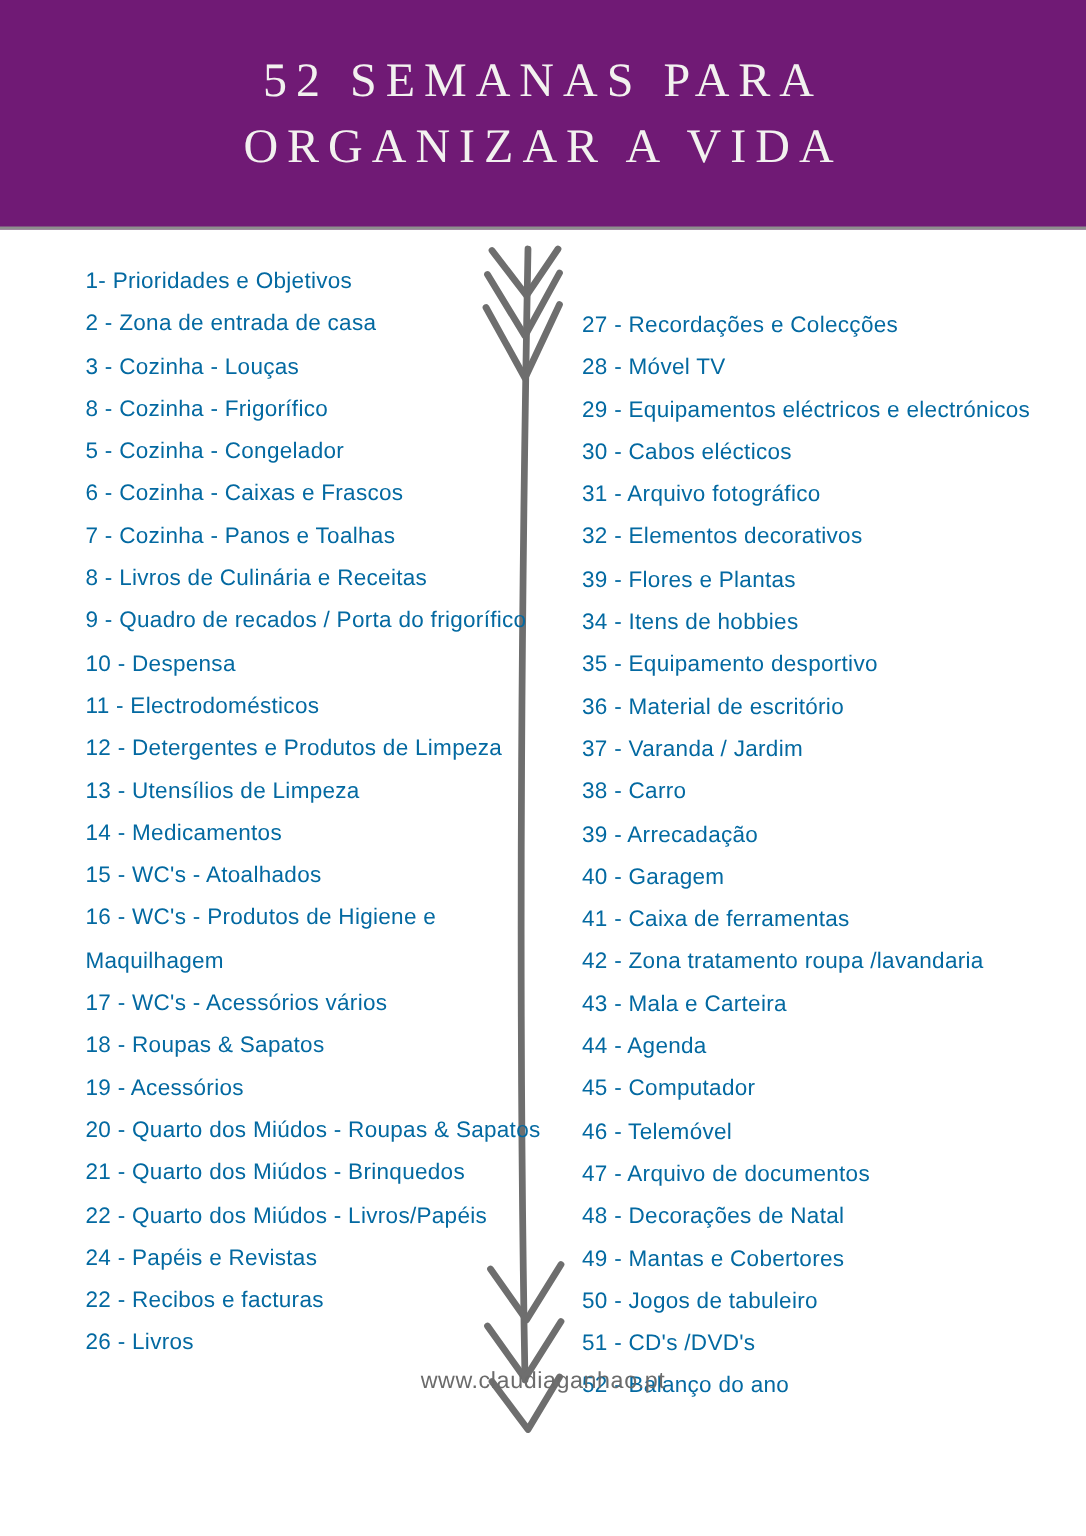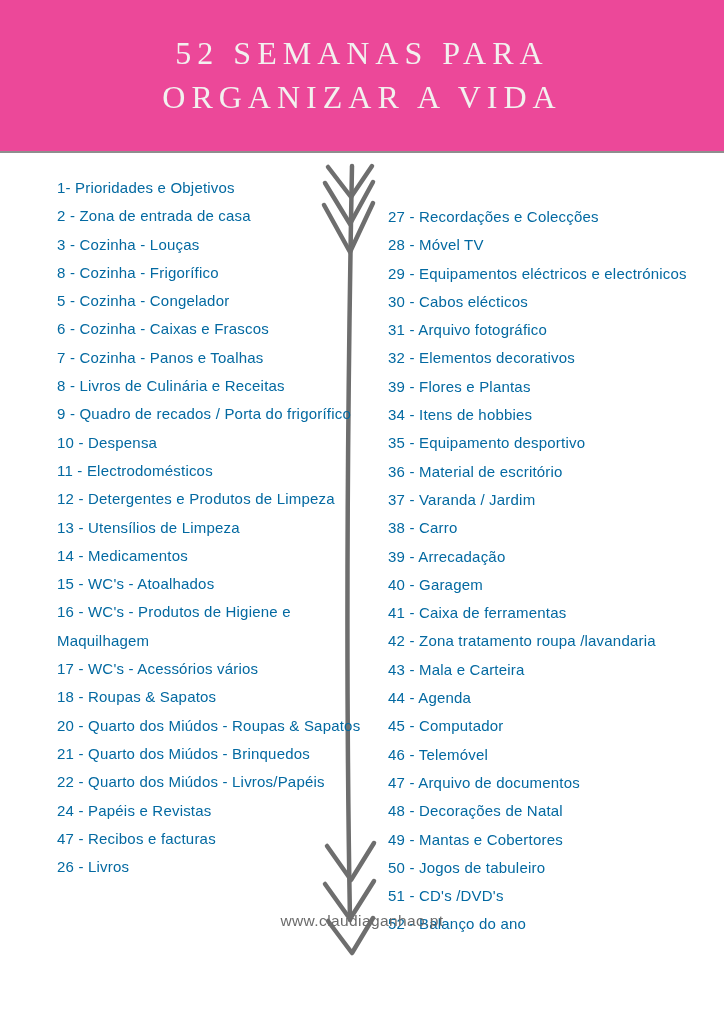--- a/index.html
+++ b/index.html
@@ -6,21 +6,21 @@
   body {
     width: 724px; height: 1024px;
     background: #ffffff;
     font-family: "Liberation Sans", "DejaVu Sans", sans-serif;
     position: relative;
     overflow: hidden;
   }
   .banner {
     position: absolute; top: 0; left: 0;
     width: 724px; height: 153px;
-    background: #ec4899;
+    background: #701a75;
     border-bottom: 2px solid #8e8e8e;
     box-sizing: border-box;
   }
   .title {
     margin: 0;
     padding-top: 31px;
     text-align: center;
     font-family: "Liberation Serif", "DejaVu Serif", serif;
     font-weight: 400;
     color: #f2f1ef;
@@ -89,25 +89,26 @@
         <div class="list-line">10 - Despensa</div>
         <div class="list-line">11 - Electrodomésticos</div>
         <div class="list-line">12 - Detergentes e Produtos de Limpeza</div>
         <div class="list-line">13 - Utensílios de Limpeza</div>
         <div class="list-line">14  - Medicamentos</div>
         <div class="list-line">15 - WC's - Atoalhados</div>
         <div class="list-line">16 - WC's - Produtos de Higiene e</div>
         <div class="list-line">Maquilhagem</div>
         <div class="list-line">17 - WC's - Acessórios vários</div>
         <div class="list-line">18 - Roupas &amp; Sapatos</div>
+        <div class="list-line">19 - Acessórios</div>
         <div class="list-line">20 - Quarto dos Miúdos - Roupas &amp; Sapatos</div>
         <div class="list-line">21 - Quarto dos Miúdos - Brinquedos</div>
         <div class="list-line">22 - Quarto dos Miúdos - Livros/Papéis</div>
         <div class="list-line">24 - Papéis e Revistas</div>
-        <div class="list-line">47 - Recibos e facturas</div>
+        <div class="list-line">22 - Recibos e facturas</div>
         <div class="list-line">26 - Livros</div>
       </div>
     <div class="col col-right">
         <div class="list-line">27 - Recordações e Colecções</div>
         <div class="list-line">28 - Móvel TV</div>
         <div class="list-line">29 - Equipamentos eléctricos e electrónicos</div>
         <div class="list-line">30 - Cabos elécticos</div>
         <div class="list-line">31 - Arquivo fotográfico</div>
         <div class="list-line">32 - Elementos decorativos</div>
         <div class="list-line">39 - Flores e Plantas</div>

